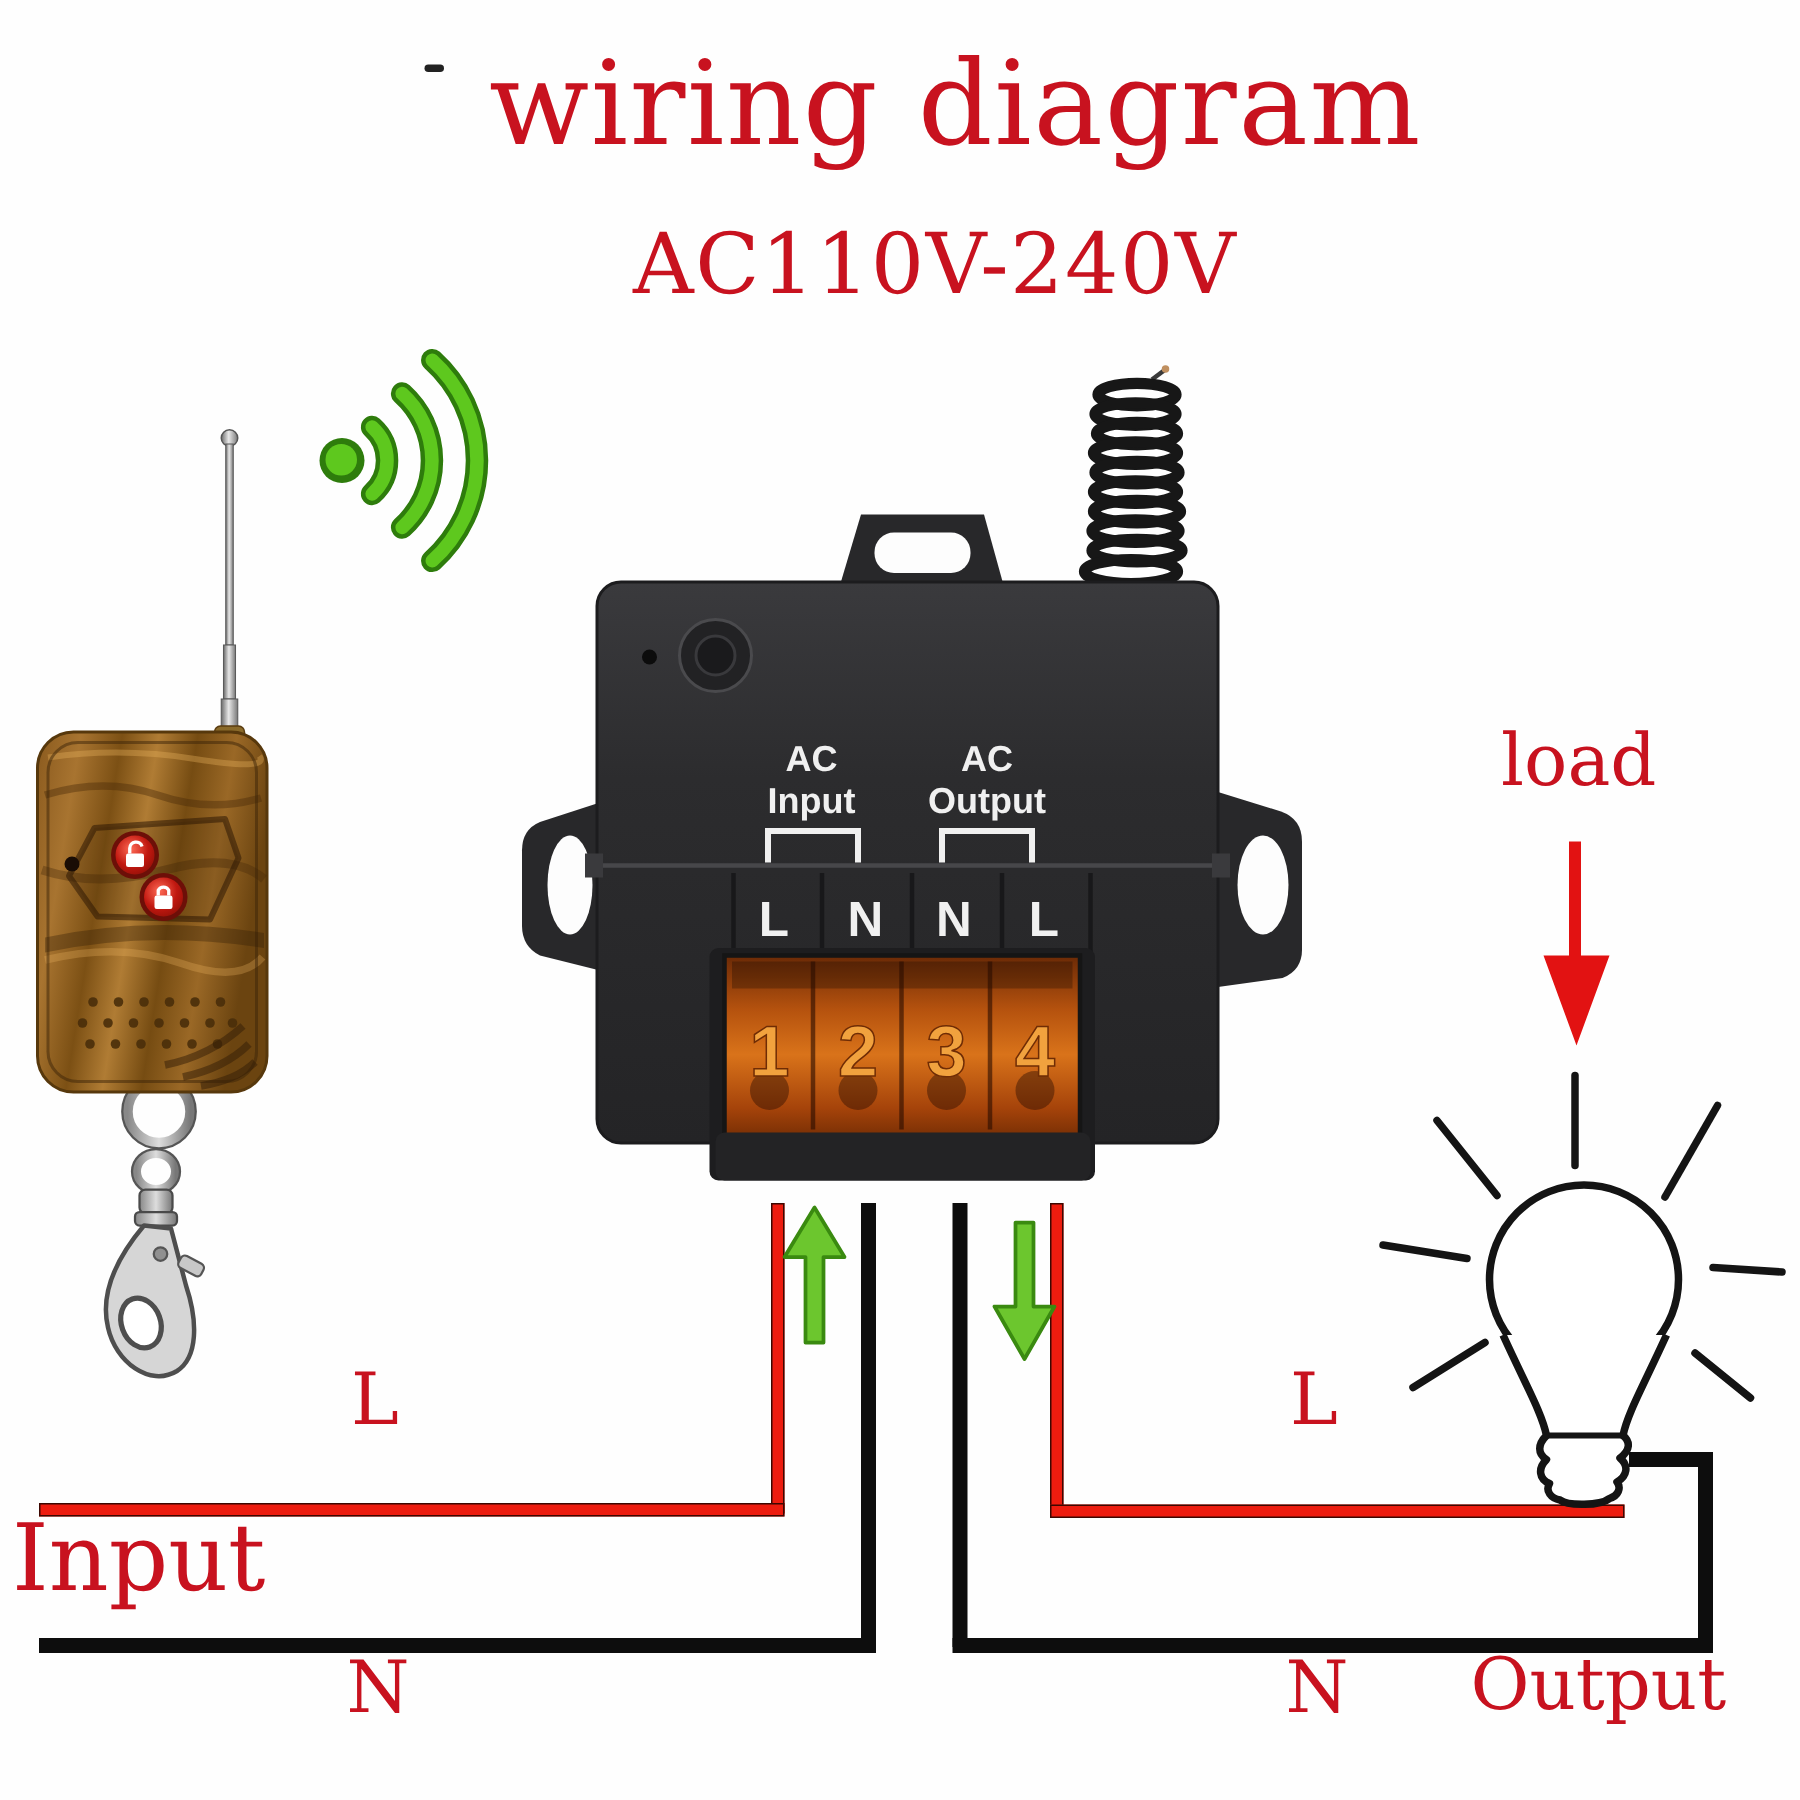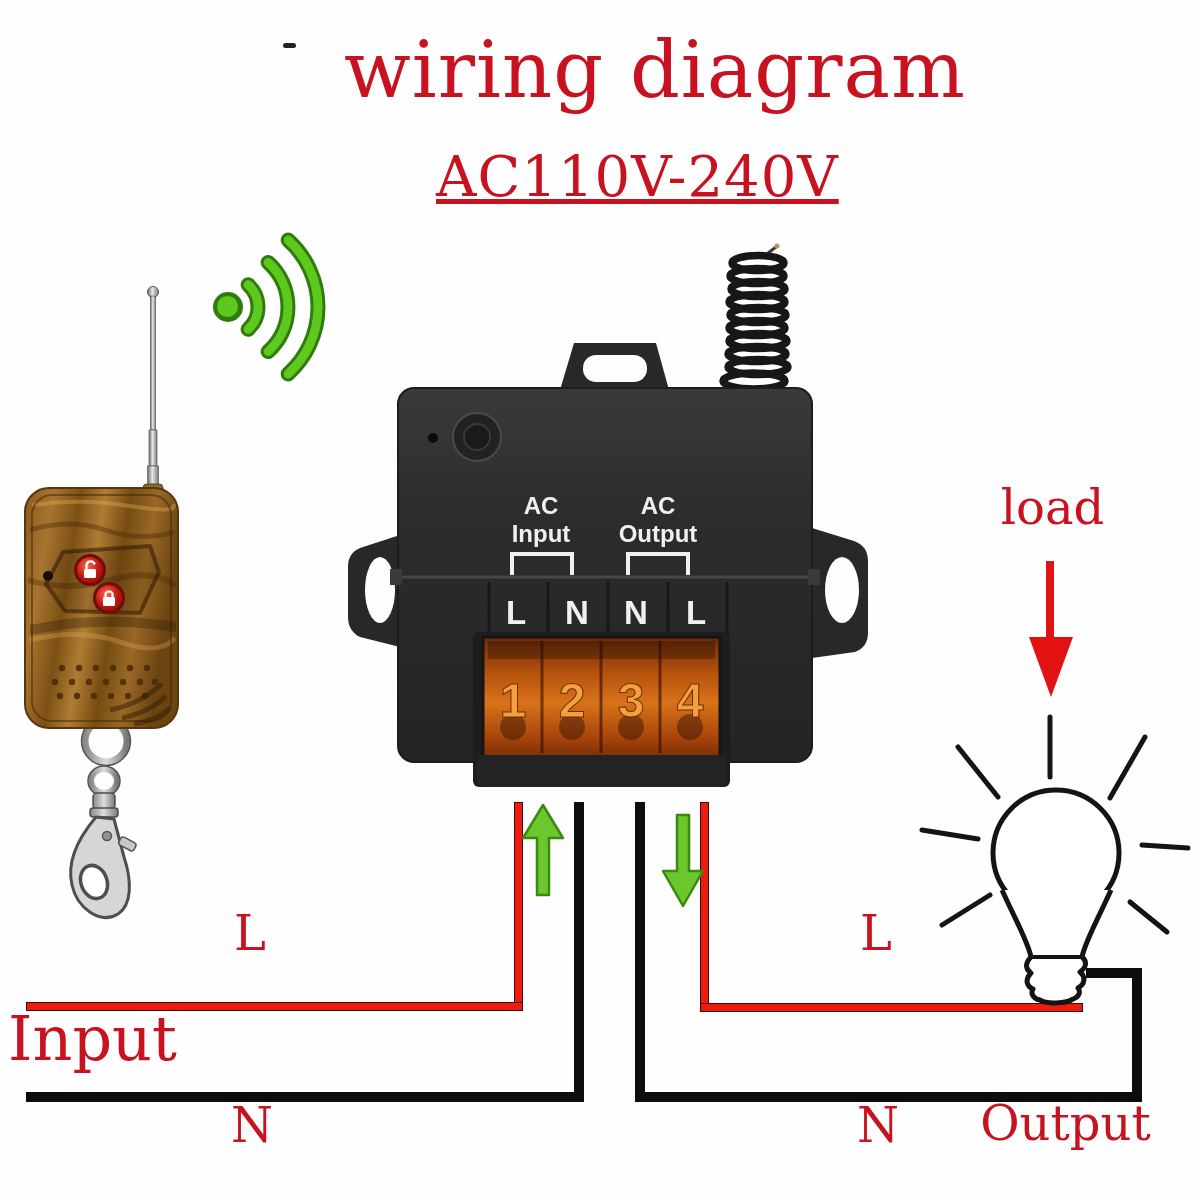--- a/index.html
+++ b/index.html
@@ -19,22 +19,22 @@
             stroke:#6f2c05;stroke-width:1;}
   .stray{position:absolute;background:#222;border-radius:3px;}
 </style>
 </head>
 <body>
 
 <div class="stage">
 
   <div class="stray" style="left:283px;top:43px;width:13px;height:5px;"></div>
 
-  <div class="red-label title" style="left:344px;top:30px;width:600px;">wiring diagram</div>
-  <div class="red-label subtitle" style="left:436px;top:148px;width:400px;text-decoration:underline;">AC110V-240V</div>
+  <div class="red-label title" style="left:326px;top:30px;width:600px;">wiring diagram</div>
+  <div class="red-label subtitle" style="left:422px;top:148px;width:400px;">AC110V-240V</div>
 
   <svg class="abs" style="left:200px;top:220px;" width="150" height="175" viewBox="0 0 150 175">
     <g>
       <circle cx="28" cy="87" r="15" fill="#2e7c0c"></circle>
       <circle cx="27.5" cy="86.5" r="10.5" fill="#5ec81e"></circle>
       <path d="M 48.1 64.7 A 30 30 0 0 1 48.1 109.3" fill="none" stroke="#2e7c0c" stroke-width="15" stroke-linecap="round"></path>
       <path d="M 48.1 64.7 A 30 30 0 0 1 48.1 109.3" fill="none" stroke="#5ec81e" stroke-width="9" stroke-linecap="round"></path>
       <path d="M 68.1 42.4 A 60 60 0 0 1 68.1 131.6" fill="none" stroke="#2e7c0c" stroke-width="15" stroke-linecap="round"></path>
       <path d="M 68.1 42.4 A 60 60 0 0 1 68.1 131.6" fill="none" stroke="#5ec81e" stroke-width="9" stroke-linecap="round"></path>
       <path d="M 88.2 20.1 A 90 90 0 0 1 88.2 153.9" fill="none" stroke="#2e7c0c" stroke-width="15" stroke-linecap="round"></path>

